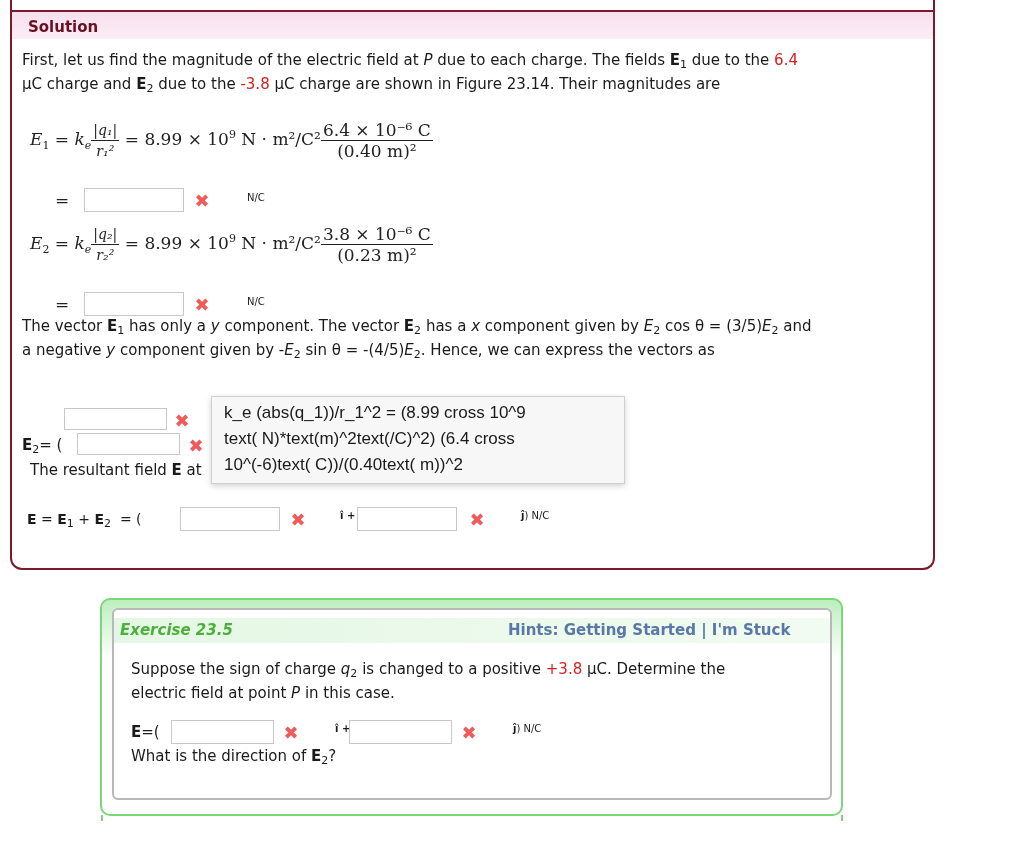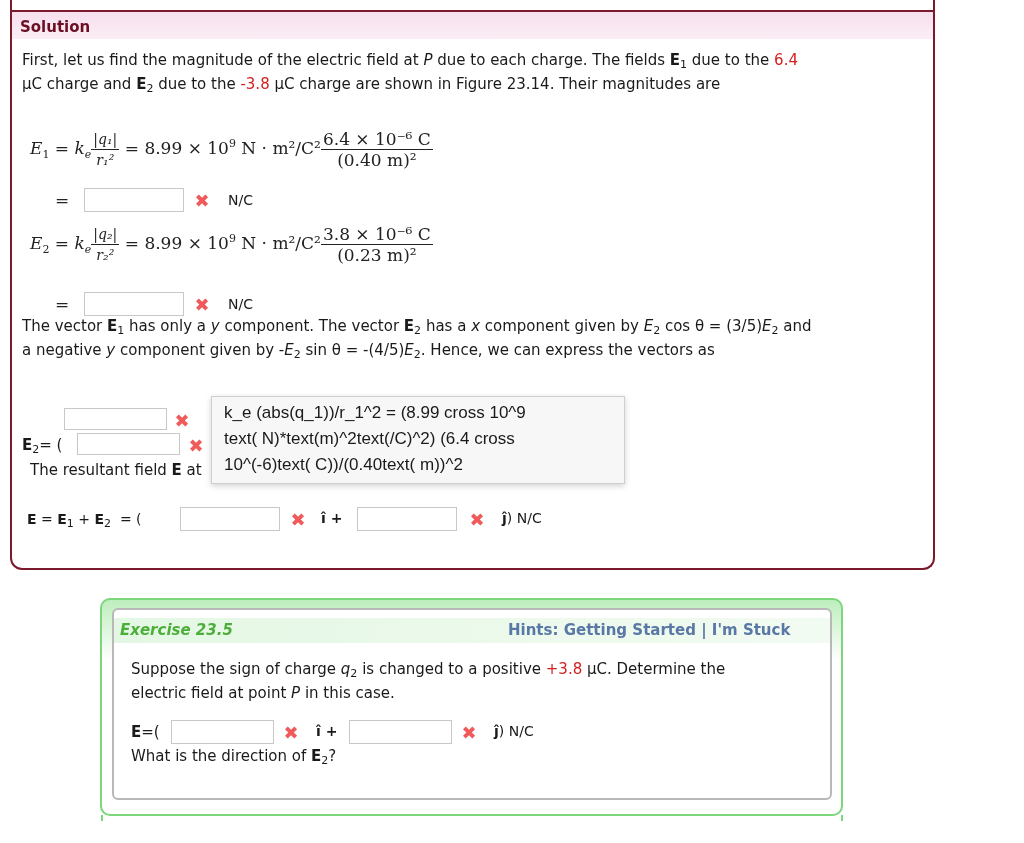--- a/index.html
+++ b/index.html
@@ -12,21 +12,21 @@
     position: absolute; left: 10px; top: -2px; width: 925px; height: 572px;
     border: 2px solid #7a1a2c; border-top: none; border-radius: 0 0 12px 12px;
     background: #fff;
   }
   .solution-topline {
     position: absolute; left: 10px; top: 10px; width: 925px; height: 2px; background: #7a1a2c;
   }
   .solution-header {
     position: absolute; left: 12px; top: 12px; width: 921px; height: 27px;
     background: linear-gradient(#f7dfee, #fbeef5);
-    padding: 6px 0 0 8px; font-weight: bold; color: #6b0f23; font-size: 15px;
+    padding: 6px 0 0 16px; font-weight: bold; color: #6b0f23; font-size: 15px;
   }
   .para {
     position: absolute; left: 22px; width: 900px; line-height: 24px; font-size: 15px;
   }
   .red { color: #d42020; text-align: center; }
   .b { font-weight: bold; }
   .i { font-style: italic; }
   sub { font-size: 11px; vertical-align: -3px; line-height: 0; }
   .math {
     position: absolute; font-family: "DejaVu Serif", serif; font-size: 17px; color: #222;
@@ -37,21 +37,21 @@
   .frac .den { display: block; padding: 0 2px; line-height: 20px; }
   .sup { font-size: 11px; vertical-align: 7px; }
   .msub { font-size: 11px; vertical-align: -4px; }
   .answer-input {
     position: absolute; height: 24px; border: 1px solid #c8c8c8; background: #fff;
   }
   .x-icon {
     position: absolute; width: 16px; height: 16px; color: #f05a5a; font-weight: bold;
     font-size: 18px; line-height: 16px; text-align: center; font-family: "DejaVu Sans", sans-serif;
   }
-  .unit { position: absolute; font-size: 14px; }
+  .unit { position: absolute; font-size: 10px; margin-left: 19px; }
   .tooltip {
     position: absolute; left: 211px; top: 396px; width: 414px; height: 88px;
     background: #f7f7f7; border: 1px solid #cfcfcf; box-shadow: 0 2px 6px rgba(0,0,0,0.18);
     padding: 3px 0 0 12px; font-size: 17px; line-height: 26px; color: #1a1a1a;
     font-family: "Liberation Sans", sans-serif;
   }
   .exercise-outer {
     position: absolute; left: 100px; top: 598px; width: 743px; height: 218px;
     border: 2px solid #7cd67c; border-radius: 10px; background: linear-gradient(#bdeebd, #e9f9e9 40px, #fff 60px);
   }
@@ -79,21 +79,21 @@
 <body>
 
 <div class="solution-box"></div>
 <div class="solution-topline"></div>
 <div class="solution-header">Solution</div>
 
 <div class="para" style="top:48px;">
   <span>First, let us find the magnitude of the electric field at </span><span class="i">P</span><span> due to each charge. The fields </span><span class="b">E</span><sub>1</sub><span> due to the </span><span class="red">6.4</span><br><span> μC charge and </span><span class="b">E</span><sub>2</sub><span> due to the </span><span class="red">-3.8</span><span> μC charge are shown in Figure 23.14. Their magnitudes are</span>
 </div>
 
-<div class="math" style="left:30px; top:120px;margin-top:9px;">
+<div class="math" style="left:30px; top:120px;">
   <span class="i">E</span><span class="msub">1</span><span> = </span>
   <span class="i">k</span><span class="msub i">e</span><span class="frac" style="font-size:14px;"><span class="num i">|q₁|</span><span class="den i">r₁²</span></span><span> = 8.99 × 10</span><span class="sup">9</span><span> N · m²/C²</span><span class="frac"><span class="num">6.4 × 10⁻⁶ C</span><span class="den">(0.40 m)²</span></span>
 </div>
 <div class="math" style="left:55px; top:190px;">=</div>
 <input class="answer-input" style="left: 84px; top: 188px; width: 100px;" value="">
 <div class="x-icon" style="left:194px; top:193px;">✖</div>
 <div class="unit" style="left:228px; top:192px;">N/C</div>
 
 <div class="math" style="left:30px; top:224px;">
   <span class="i">E</span><span class="msub">2</span><span> = </span>

